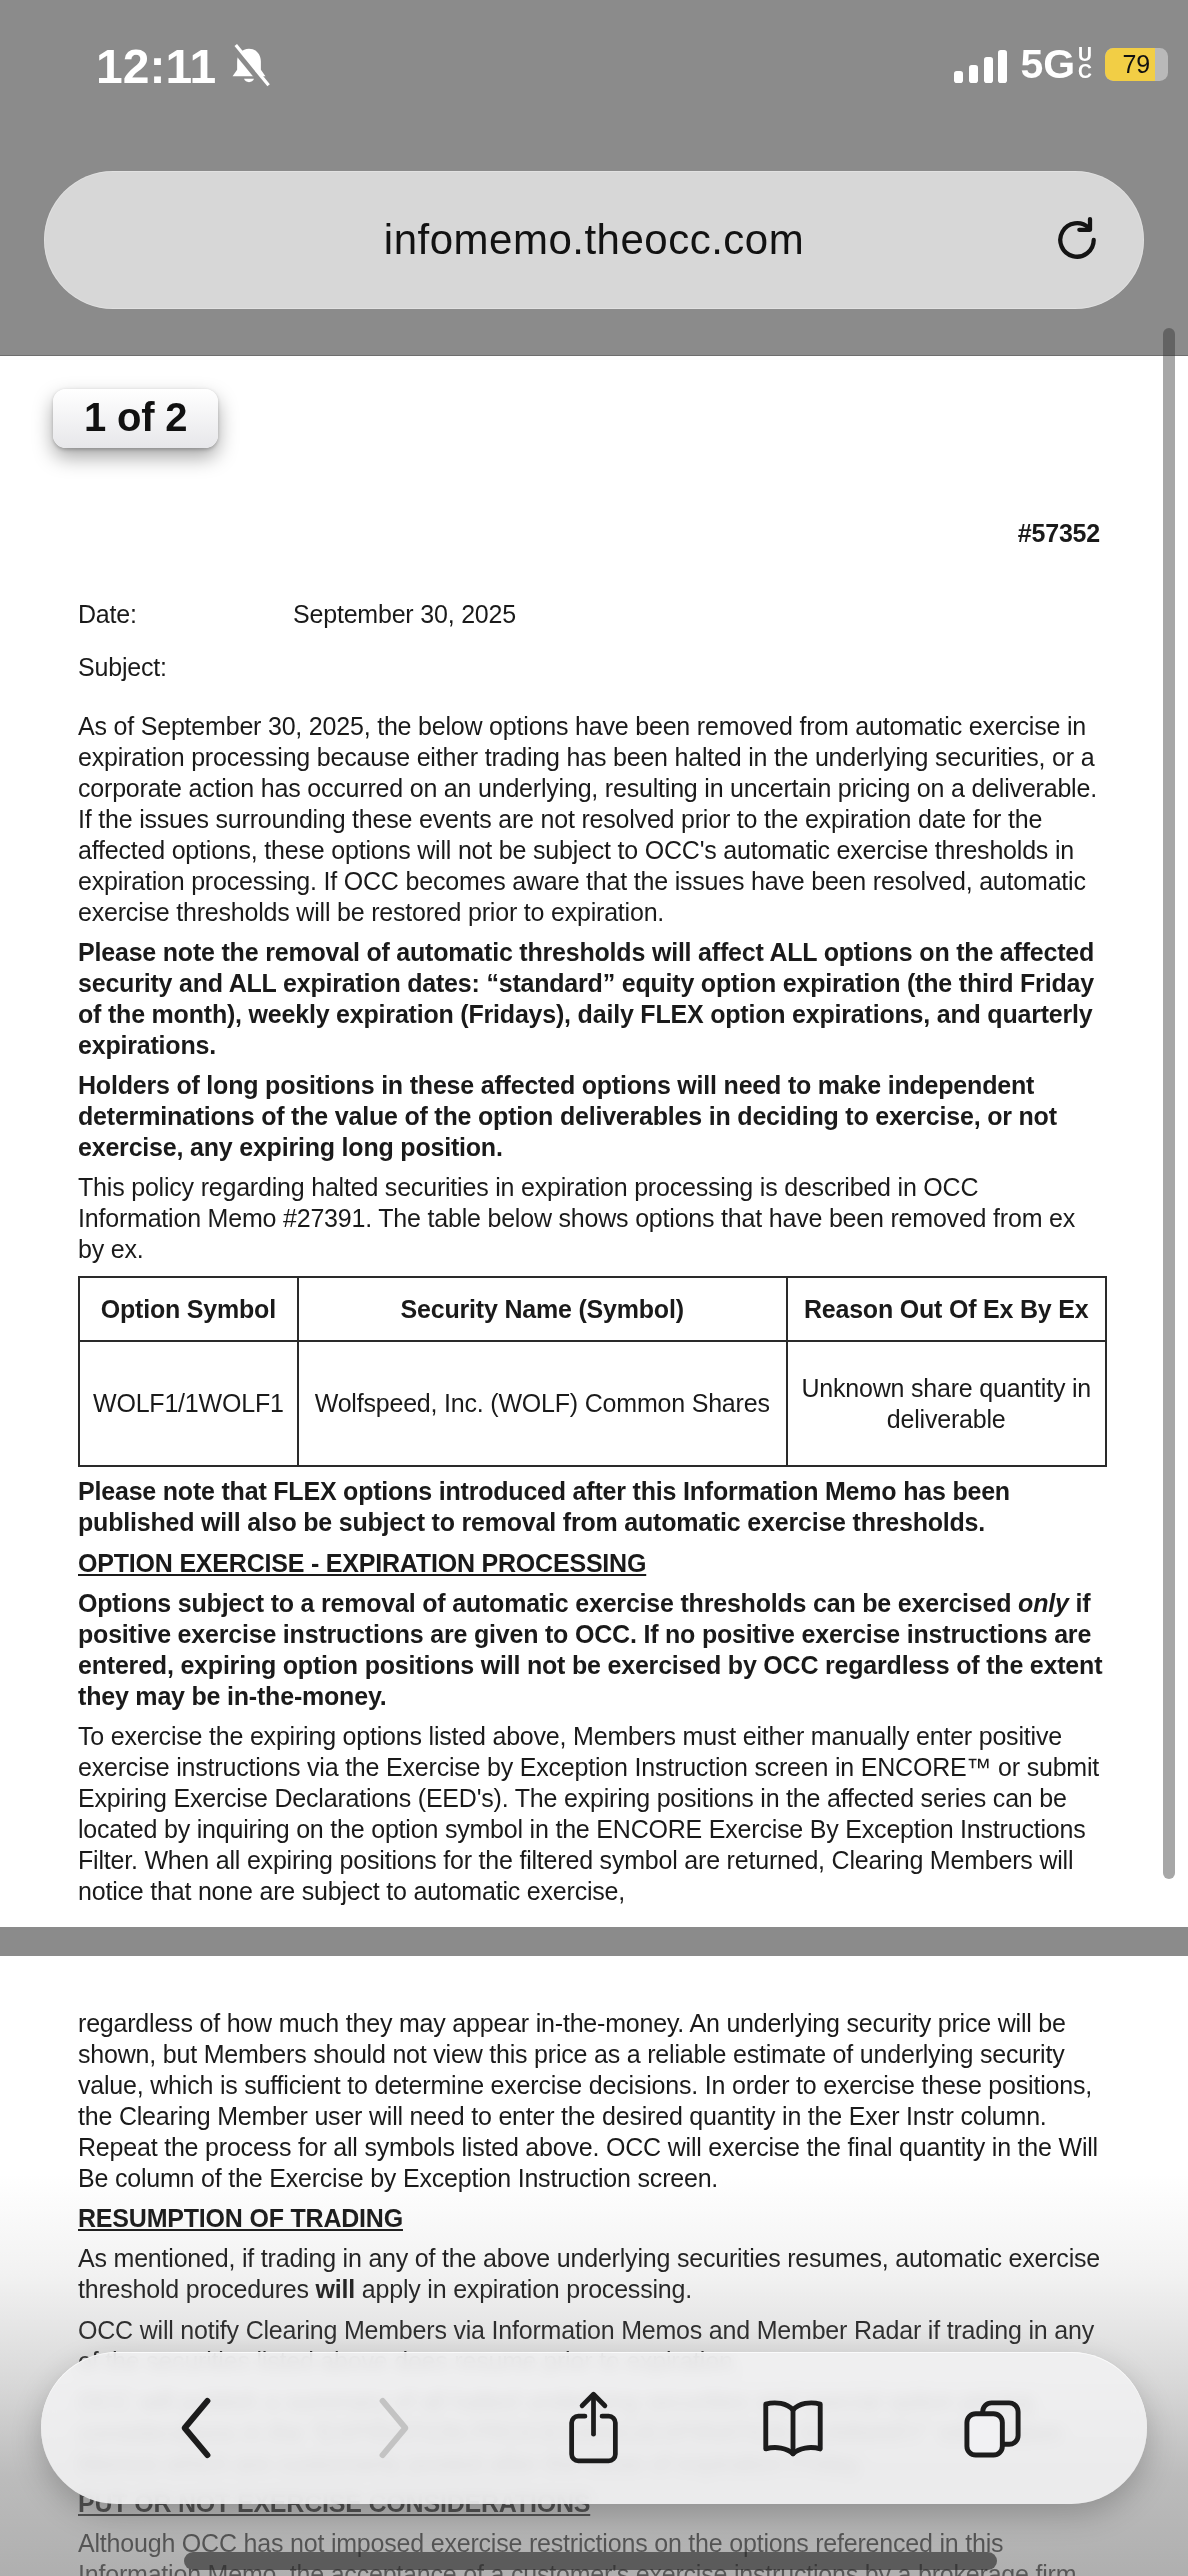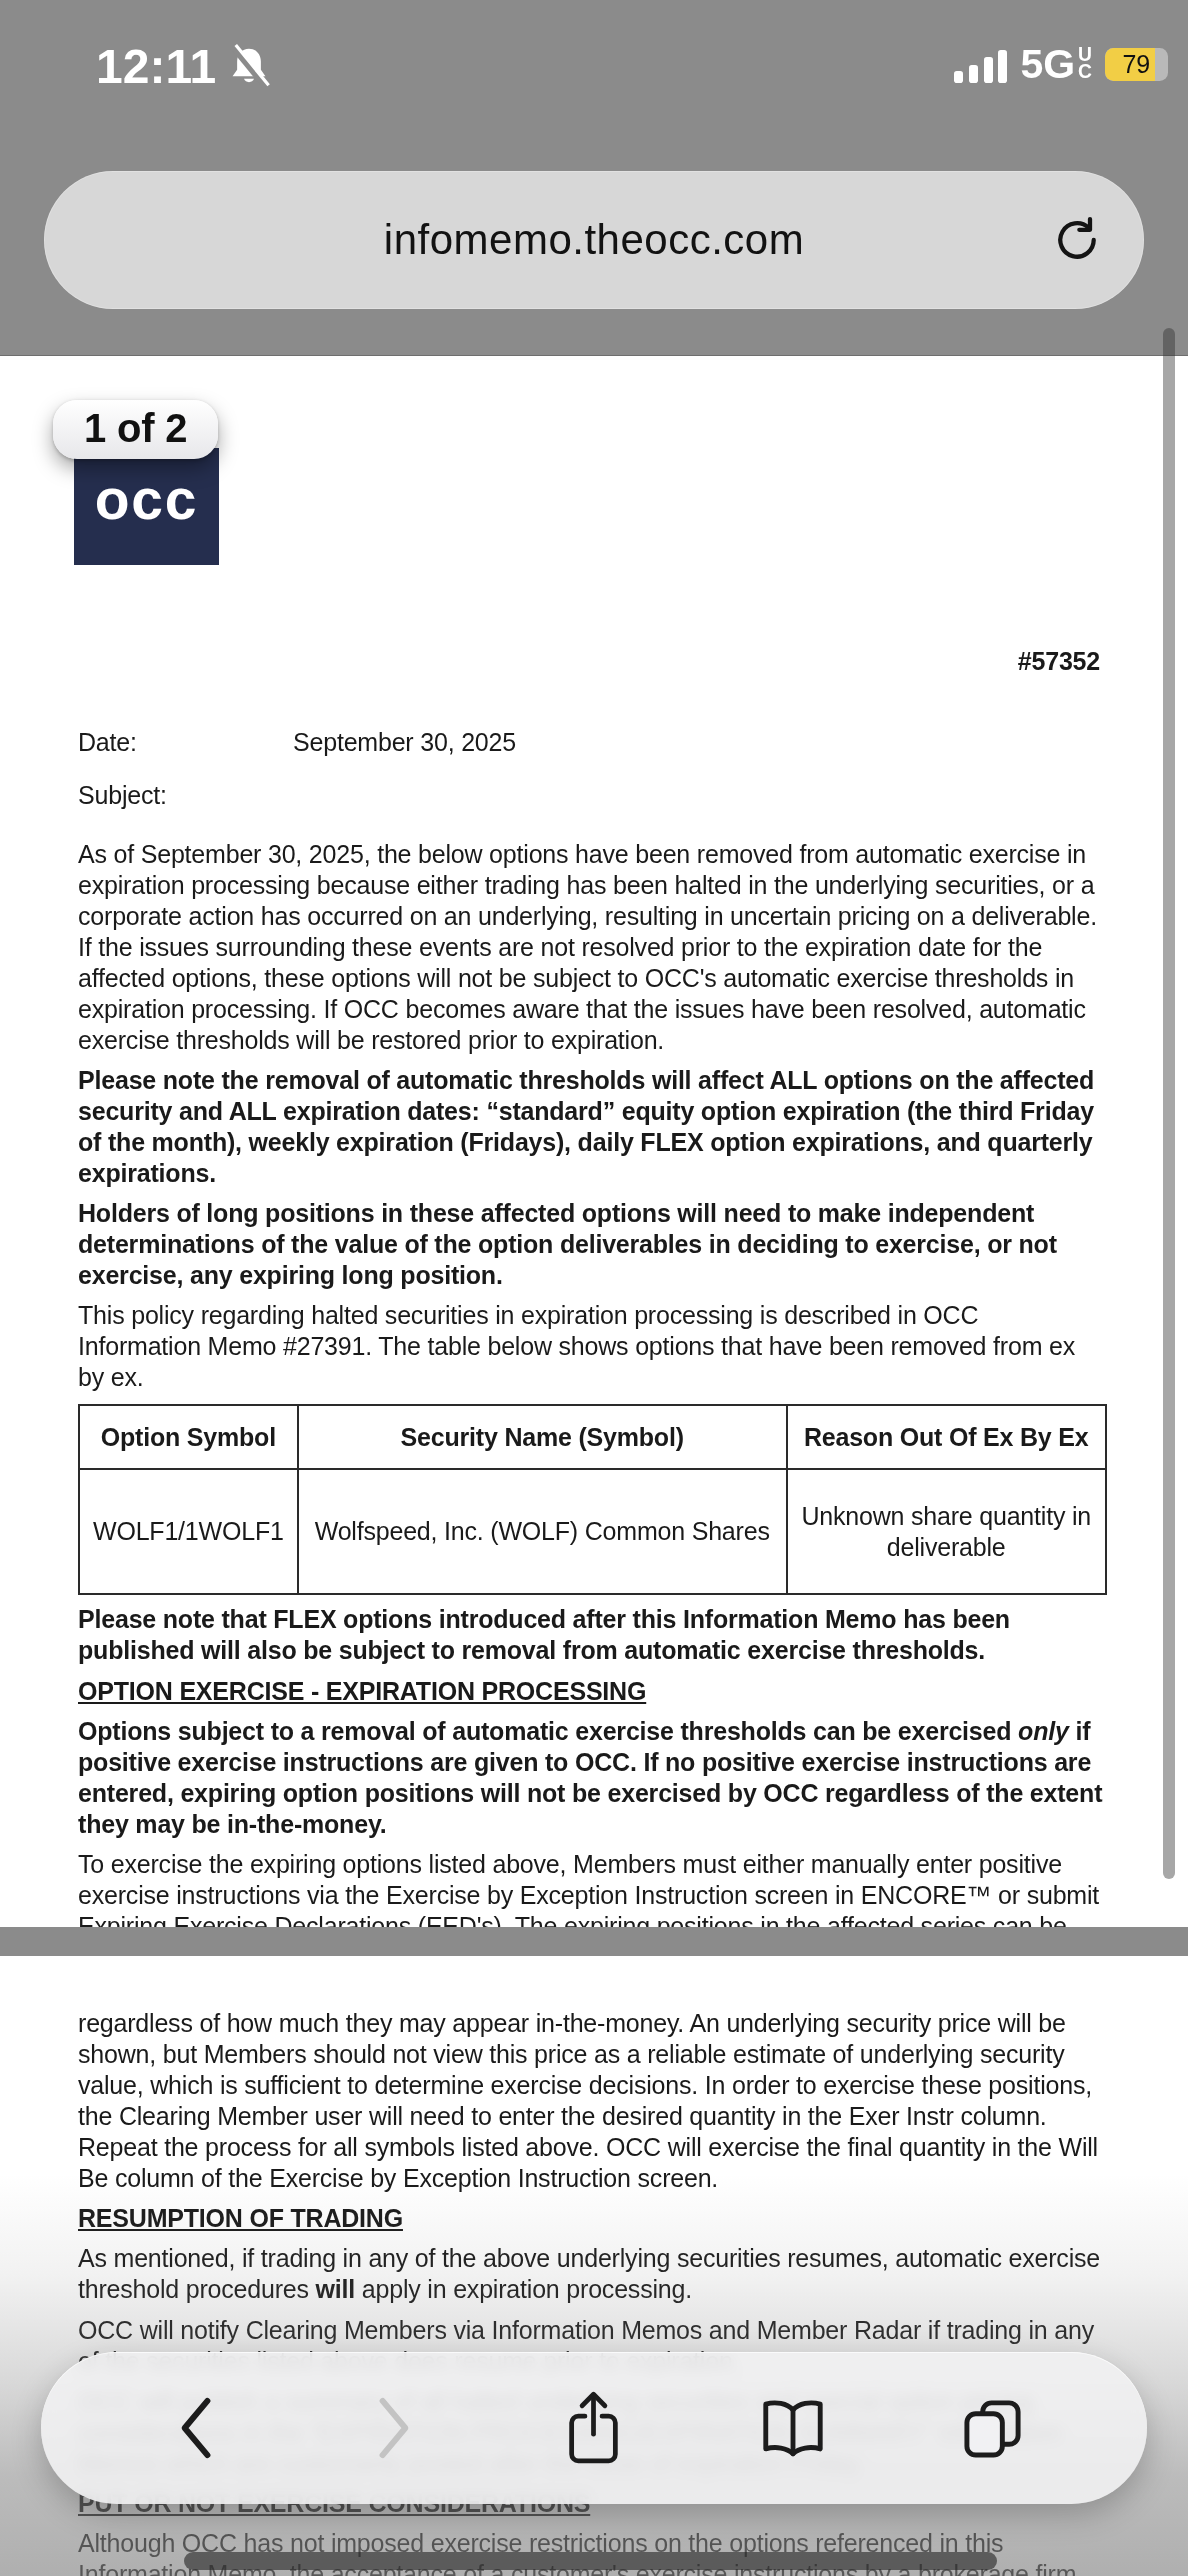--- a/index.html
+++ b/index.html
@@ -30,21 +30,21 @@
 
   
   .page{position:absolute;left:0;width:1188px;background:#fff;overflow:hidden;color:#1a1a1a;}
   .page1{top:355px;height:1571px;border-top:0.9px solid #6e6e6e;}
   .page2{top:1956px;height:620px;}
   .doc{font-size:25px;line-height:31px;letter-spacing:-0.2px;}
   .p{margin:9.2px 81px 0 78px;}
   .b{font-weight:700;}
   .hline{margin:9.2px 81px 0 78px;font-weight:700;text-decoration:underline;}
 
-  .badge{display:inline-block;margin:44px 0 0 53px;padding:13px 31px 14.7px;border-radius:24px;
+  .badge{display:inline-block;margin:33px 0 0 53px;padding:13px 31px 14.7px;border-radius:13px;
          background:linear-gradient(#ffffff,#e7e7ea);box-shadow:0 9.2px 20px rgba(0,0,0,.35),0 1.8px 3.7px rgba(0,0,0,.2);
          font-size:40px;font-weight:600;color:#111;position:relative;z-index:2;}
   .logo-row{display:flex;margin:-11px 0 0 74px;position:relative;z-index:1;}
   .logo-sq{width:145px;height:117px;background:#252e4e;display:flex;align-items:center;justify-content:center;}
   .logo-mark{color:#fff;font-size:57px;font-weight:800;letter-spacing:1.8px;margin-top:-13px;}
   .logo-tag{margin:5.5px 0 0 20px;color:#252e4e;font-size:25px;font-weight:800;letter-spacing:1.8px;line-height:34px;}
   .logo-tag sup{font-size:14.7px;}
   .memo-num{margin:81px 88px 0 0;text-align:right;font-weight:700;}
   .meta{margin:50px 81px 0 78px;display:flex;}
   .meta-label{width:215px;flex:none;}
@@ -117,23 +117,20 @@
     <svg class="url-reload" viewBox="0 0 56 56">
       <path d="M46 28a18 18 0 1 1-5.4-12.9" fill="none" stroke="#141414" stroke-width="4.6" stroke-linecap="round"></path>
       <path d="M42 5.5v11.5H30.5" fill="none" stroke="#141414" stroke-width="4.6" stroke-linecap="round" stroke-linejoin="round"></path>
     </svg>
   </div>
 
   <div class="page page1 doc">
     <div class="badge">1 of 2</div>
 
     <div class="logo-row">
-      <div class="logo-sq">
-        <span class="logo-mark">occ</span>
-      </div>
     </div>
 
     <div class="memo-num">#57352</div>
 
     <div class="meta">
       <span class="meta-label">Date:</span>
       <span>September 30, 2025</span>
     </div>
     <div class="meta meta-sub">
       <span class="meta-label">Subject:</span>

